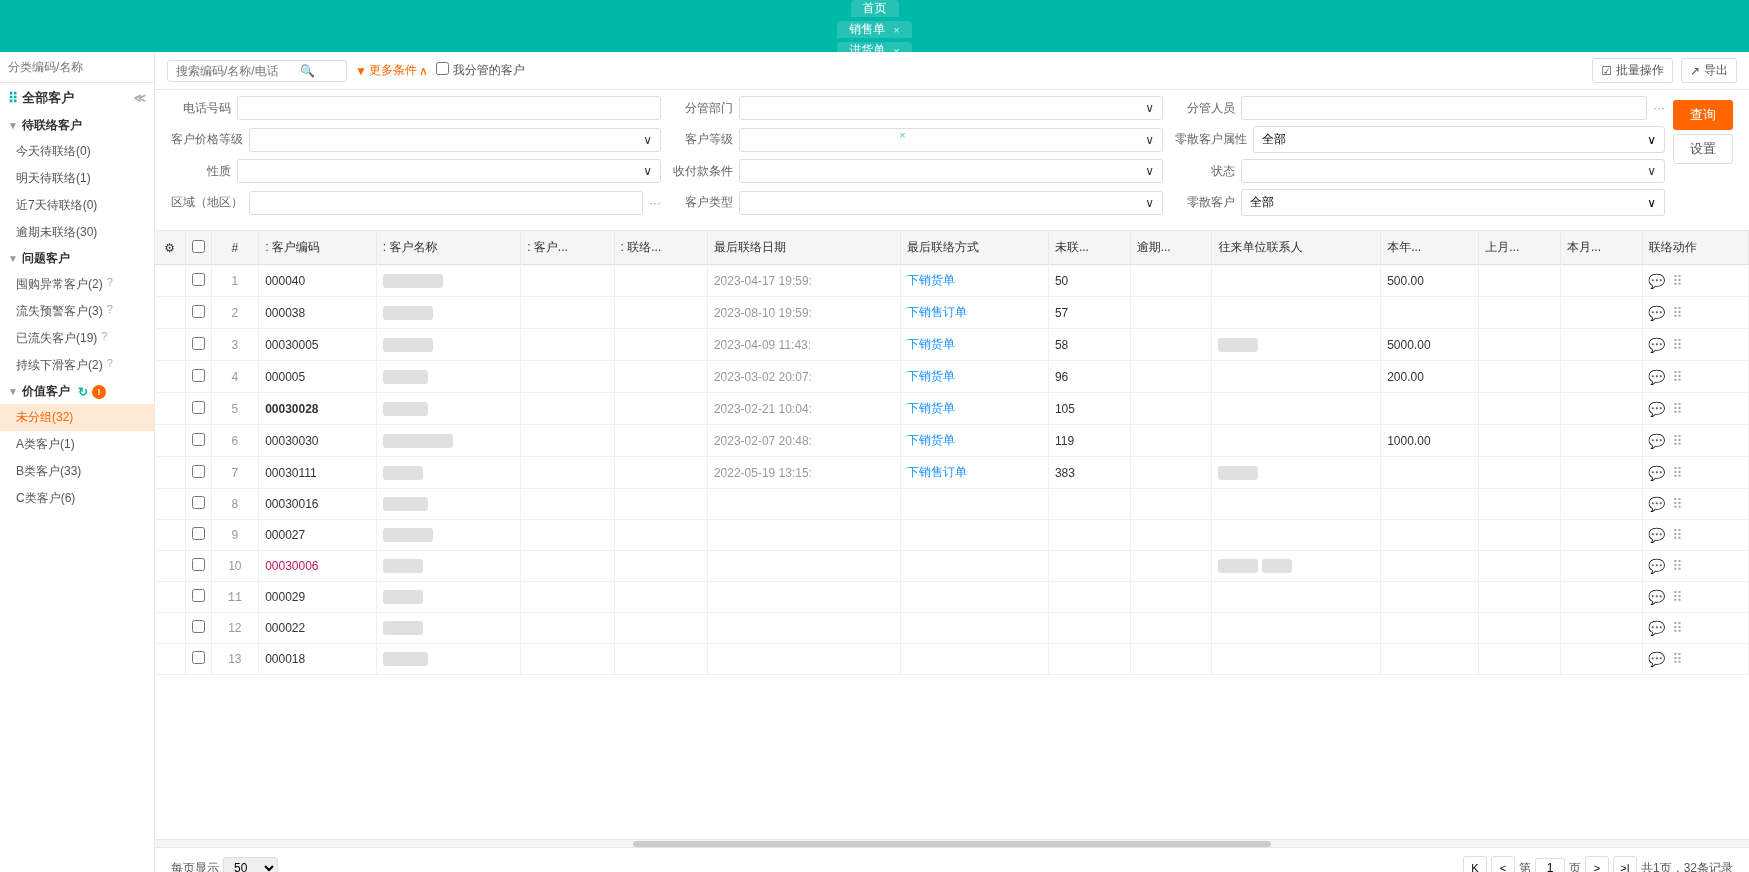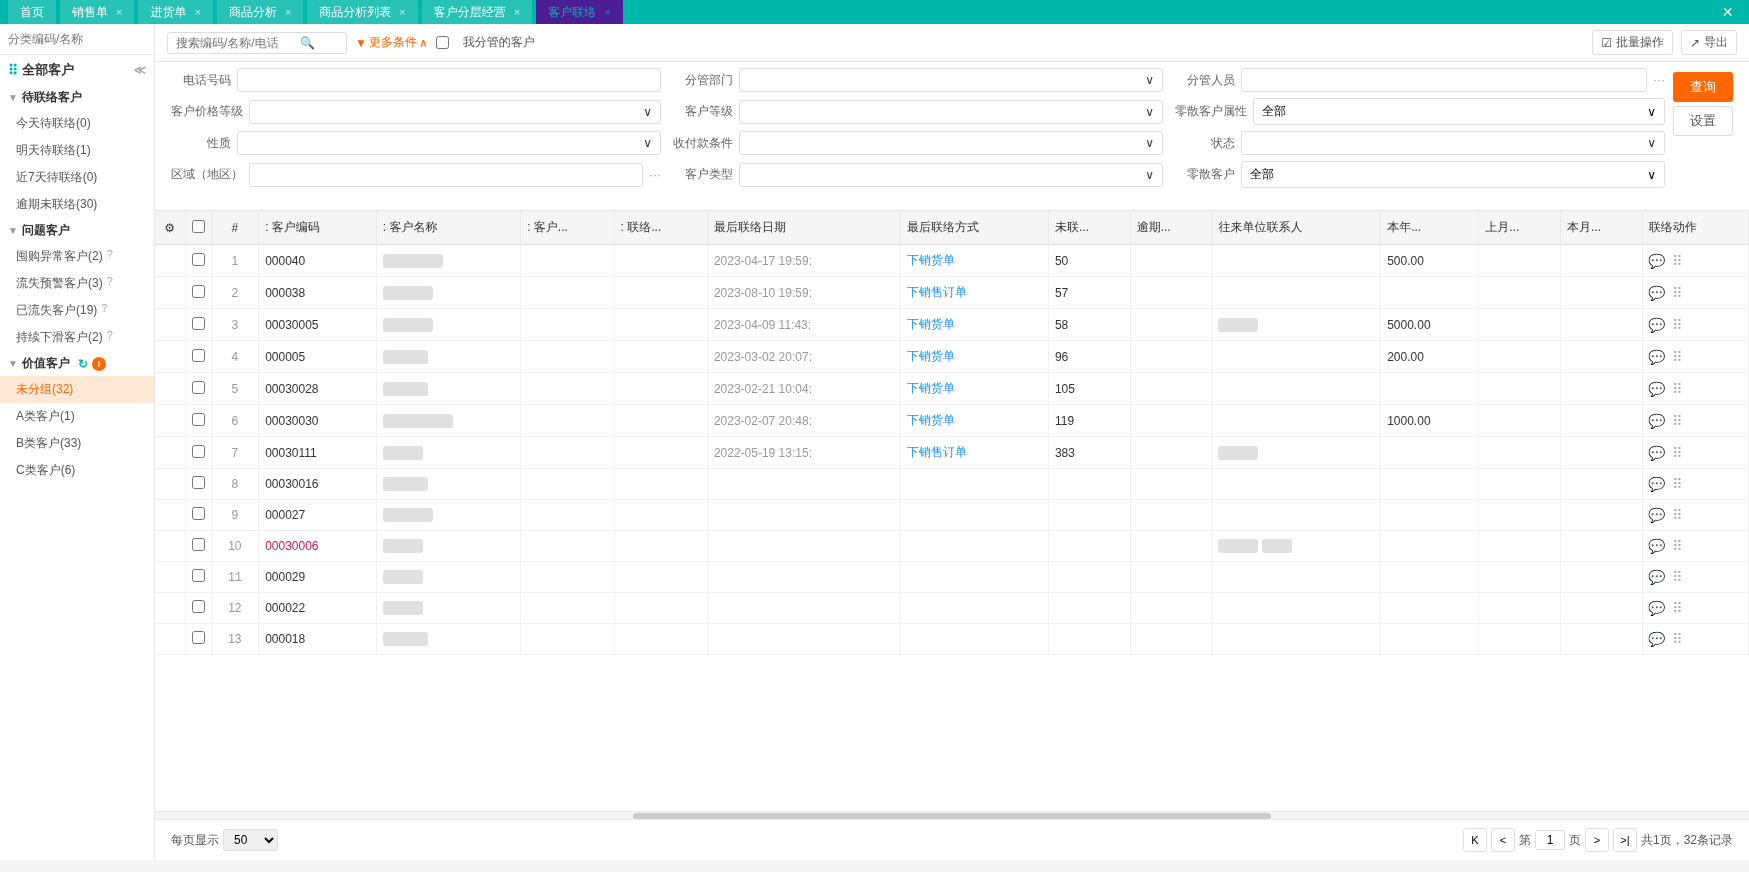--- a/index.html
+++ b/index.html
@@ -3,23 +3,24 @@
   <meta charset="utf-8">
   <style>
     * { box-sizing: border-box; margin: 0; padding: 0; font-family: 'Microsoft YaHei', Arial, sans-serif; font-size: 12px; }
     body { background: #f5f5f5; overflow: hidden; }
 
     
     .top-nav {
       display: flex;
       align-items: center;
       background: #00b8a9;
-      height: 24px;
+      height: 52px;
       padding: 0 8px;
       gap: 4px;
+      flex-direction: column;
     }
     .nav-tab {
       display: flex;
       align-items: center;
       padding: 0 12px;
       height: 28px;
       color: #fff;
       cursor: pointer;
       border-radius: 4px 4px 0 0;
       white-space: nowrap;
@@ -128,22 +129,22 @@
     .filter-search input { border: none; outline: none; font-size: 12px; width: 120px; }
     .more-filters {
       display: flex;
       align-items: center;
       color: #ff6600;
       cursor: pointer;
       gap: 2px;
     }
     .my-customers {
       display: flex;
-      align-items: center;
-      gap: 14px;
+      align-items: flex-start;
+      gap: 4px;
       color: #555;
       cursor: pointer;
     }
     .filter-spacer { flex: 1; }
     .action-btn {
       display: flex;
       align-items: center;
       gap: 4px;
       color: #555;
       cursor: pointer;
@@ -158,21 +159,21 @@
       background: #fff;
       border-bottom: 1px solid #e8e8e8;
       padding: 6px 16px;
     }
     .filter-row {
       display: flex;
       align-items: center;
       gap: 12px;
       margin-bottom: 6px;
     }
-    .filter-row:last-child { margin-bottom: 16px; }
+    .filter-row:last-child { margin-bottom: 8px; }
     .filter-cell {
       display: flex;
       align-items: center;
       gap: 6px;
       flex: 1;
     }
     .filter-label { color: #666; white-space: nowrap; min-width: 60px; text-align: right; }
     .filter-input {
       flex: 1;
       border: 1px solid #ddd;
@@ -699,21 +700,21 @@
       <div class="action-icons">
         <span class="action-icon" title="联络">💬</span>
         <span class="action-icon" title="更多">⠿</span>
       </div>
     </td>
             </tr>
             <tr>
               <td class="center gear-col"></td>
               <td class="center checkbox-col"><input type="checkbox" style=""></td>
               <td class="center row-num"><span style="color:#999;">5</span></td>
-              <td><span style="color:#333;">00030028</span></td>
+              <td><span style="color:#333;font-weight:bold;">00030028</span></td>
               <td><span class="blurred" style="width: 45px;"></span></td>
               <td></td>
               <td></td>
               <td><span style="color:#999;">2023-02-21 10:04:</span></td>
               <td><a class="link">下销货单</a></td>
               <td><span>105</span></td>
               <td></td>
               <td></td>
               <td><span></span></td>
               <td></td>

